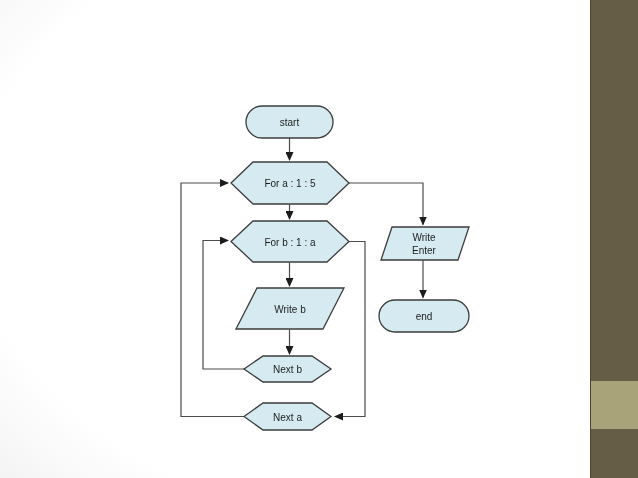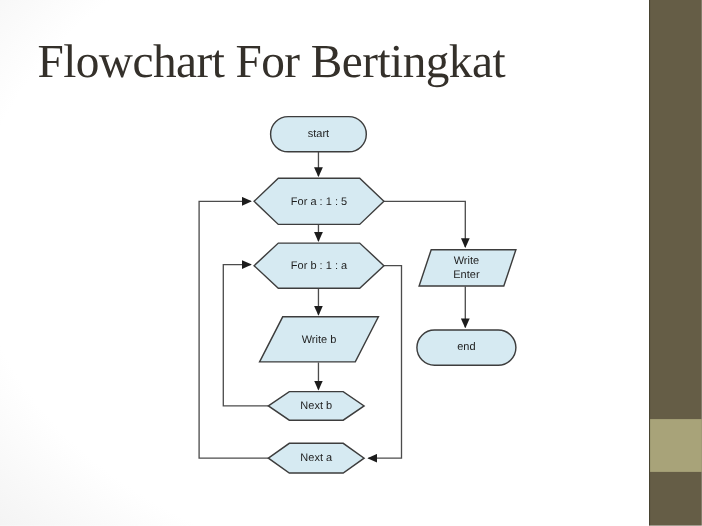--- a/index.html
+++ b/index.html
@@ -45,21 +45,20 @@
     position: absolute;
     left: 0; top: 381px;
     width: 100%; height: 48px;
   }
 </style>
 </head>
 <body>
 
 <div class="slide">
 
-  <h1 class="slide-title" style="color: rgb(52, 48, 42);">Flowchart For Bertingkat</h1>
 
   <svg class="flowchart-svg" viewBox="0 0 638 478">
     <defs>
       <marker id="arrow" markerWidth="9" markerHeight="8" refX="8" refY="4" orient="auto" markerUnits="userSpaceOnUse">
         <path d="M0,0 L9,4 L0,8 Z" fill="#1c1c1c"></path>
       </marker>
     </defs>
 
     <path class="edge" d="M289.5,138 L289.5,160" marker-end="url(#arrow)" stroke="#4c4c4c"></path>
     <path class="edge" d="M289.5,204.5 L289.5,219" marker-end="url(#arrow)" stroke="#4c4c4c"></path>

